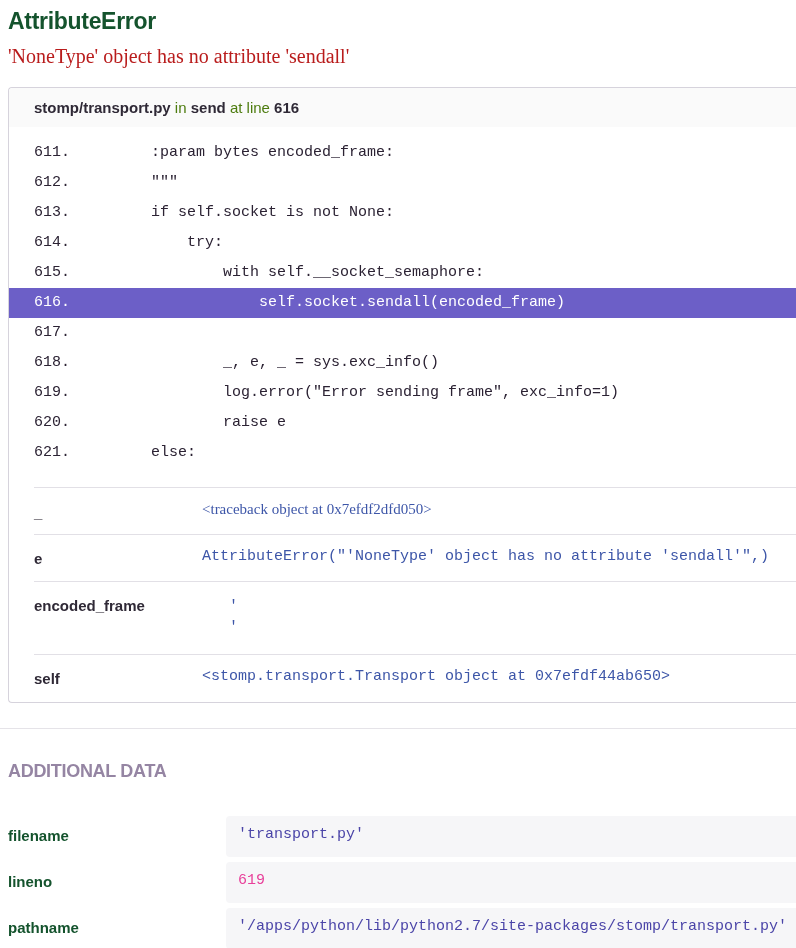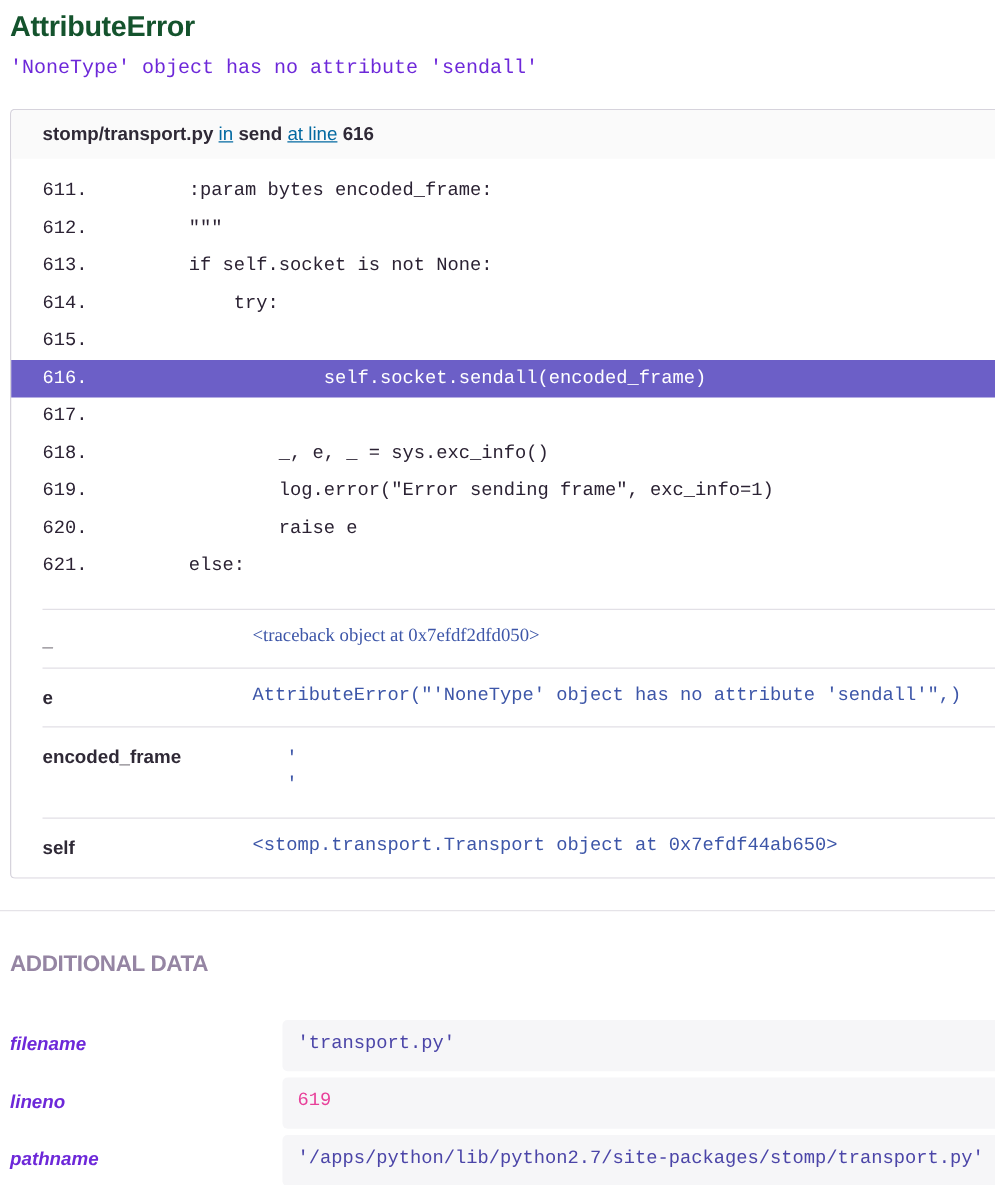--- a/index.html
+++ b/index.html
@@ -1,42 +1,42 @@
 <!DOCTYPE html>
 <html><head>
   <meta charset="utf-8">
   <style>
     * { box-sizing: border-box; margin: 0; padding: 0; }
     html, body { width: 796px; height: 948px; overflow: hidden; background: #ffffff; }
     body { font-family: "Liberation Sans", sans-serif; color: #2b2233; position: relative; }
 
     .exc-title { position: absolute; left: 8px; top: 8px; font-size: 23px; font-weight: bold; color: #14532d; letter-spacing: -0.3px; }
-    .exc-msg { position: absolute; left: 8px; top: 45px; font-family: Liberation Mono, monospace; font-size: 16px; color: #6d28d9; }
+    .exc-msg { position: absolute; left: 8px; top: 45px; font-family: Liberation Serif, serif; font-size: 20px; color: #b91c1c; }
 
     .frame { position: absolute; left: 8px; top: 87px; width: 800px; height: 616px; border: 1px solid #d6d3dc; border-right: none; border-radius: 4px 0 0 4px; background: #fff; }
     .frame-header { height: 39px; background: #fafafa; padding: 11px 0 0 25px; font-size: 15px; border-radius: 4px 0 0 0; }
     .frame-header .b { font-weight: bold; color: #2f2936; }
-    .frame-header .m { color: #0369a1; text-decoration: underline; }
+    .frame-header .m { color: #4d7c0f; }
 
     .code { padding-top: 11px; }
     .code-line { height: 30px; line-height: 30px; font-family: "Liberation Mono", monospace; font-size: 15px; color: #2b2233; white-space: pre; position: relative; }
     .code-line .ln { position: absolute; left: 25px; }
     .code-line .src { position: absolute; left: 70px; }
     .code-line.active { background: #6c5fc7; color: #ffffff; }
 
     .vars { position: absolute; left: 25px; top: 399px; width: 775px; }
     .var-row { border-top: 1px solid #e2e0e6; position: relative; }
     .var-key { position: absolute; left: 0; font-size: 15px; font-weight: bold; color: #2f2936; }
     .var-val { position: absolute; left: 168px; font-family: "Liberation Mono", monospace; font-size: 15px; color: #3d56a8; white-space: pre; }
 
     .sep { position: absolute; left: 0; top: 728px; width: 796px; height: 1px; background: #e5e3e8; }
     .section-title { position: absolute; left: 8px; top: 761px; font-size: 18px; font-weight: bold; color: #9585a3; letter-spacing: -0.3px; }
 
     .kv-row { position: absolute; left: 0; width: 796px; height: 41px; }
-    .kv-key { position: absolute; left: 8px; top: 11px; font-size: 15px; font-weight: bold; color: #6d28d9; font-style: italic; }
+    .kv-key { position: absolute; left: 8px; top: 11px; font-size: 15px; font-weight: bold; color: #14532d; }
     .kv-val { position: absolute; left: 226px; top: 0; width: 580px; height: 41px; background: #f6f6f8; border-radius: 4px 0 0 4px; padding: 10px 0 0 12px; font-family: "Liberation Mono", monospace; font-size: 15px; color: #4b45a8; white-space: pre; }
     .kv-val.num { color: #e8409a; }
   </style>
 </head>
 <body>
 
 <div class="exc-title">AttributeError</div>
 <div class="exc-msg">'NoneType' object has no attribute 'sendall'</div>
 
 <div class="frame">
@@ -46,21 +46,21 @@
     <span class="b">send</span>
     <span class="m">at line</span>
     <span class="b">616</span>
   </div>
 
   <div class="code">
     <div class="code-line"><span class="ln">611.</span><span class="src">        :param bytes encoded_frame:</span></div>
     <div class="code-line"><span class="ln">612.</span><span class="src">        """</span></div>
     <div class="code-line"><span class="ln">613.</span><span class="src">        if self.socket is not None:</span></div>
     <div class="code-line"><span class="ln">614.</span><span class="src">            try:</span></div>
-    <div class="code-line"><span class="ln">615.</span></div>
+    <div class="code-line"><span class="ln">615.</span><span class="src">                with self.__socket_semaphore:</span></div>
     <div class="code-line active"><span class="ln">616.</span><span class="src">                    self.socket.sendall(encoded_frame)</span></div>
     <div class="code-line"><span class="ln">617.</span></div>
     <div class="code-line"><span class="ln">618.</span><span class="src">                _, e, _ = sys.exc_info()</span></div>
     <div class="code-line"><span class="ln">619.</span><span class="src">                log.error("Error sending frame", exc_info=1)</span></div>
     <div class="code-line"><span class="ln">620.</span><span class="src">                raise e</span></div>
     <div class="code-line"><span class="ln">621.</span><span class="src">        else:</span></div>
   </div>
 
   <div class="vars">
     <div class="var-row" style="height:47px;">

